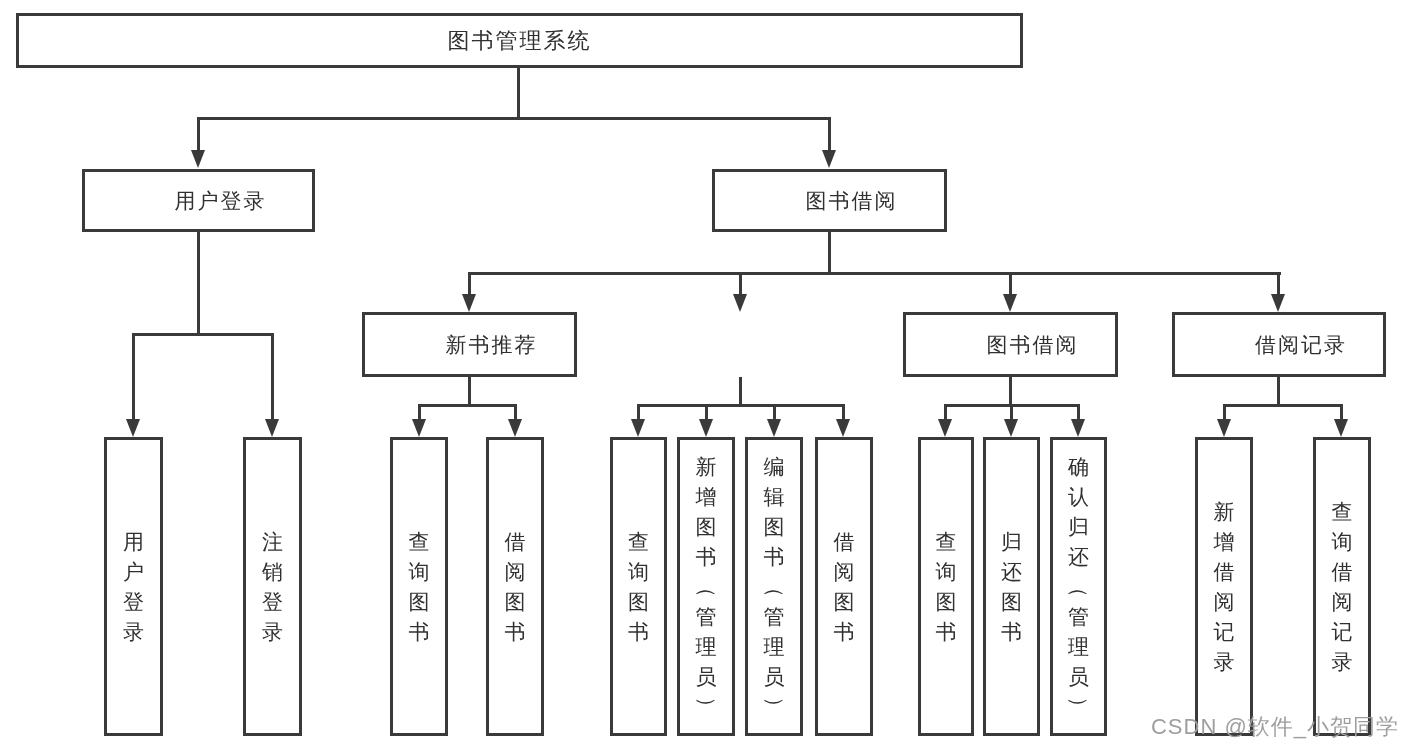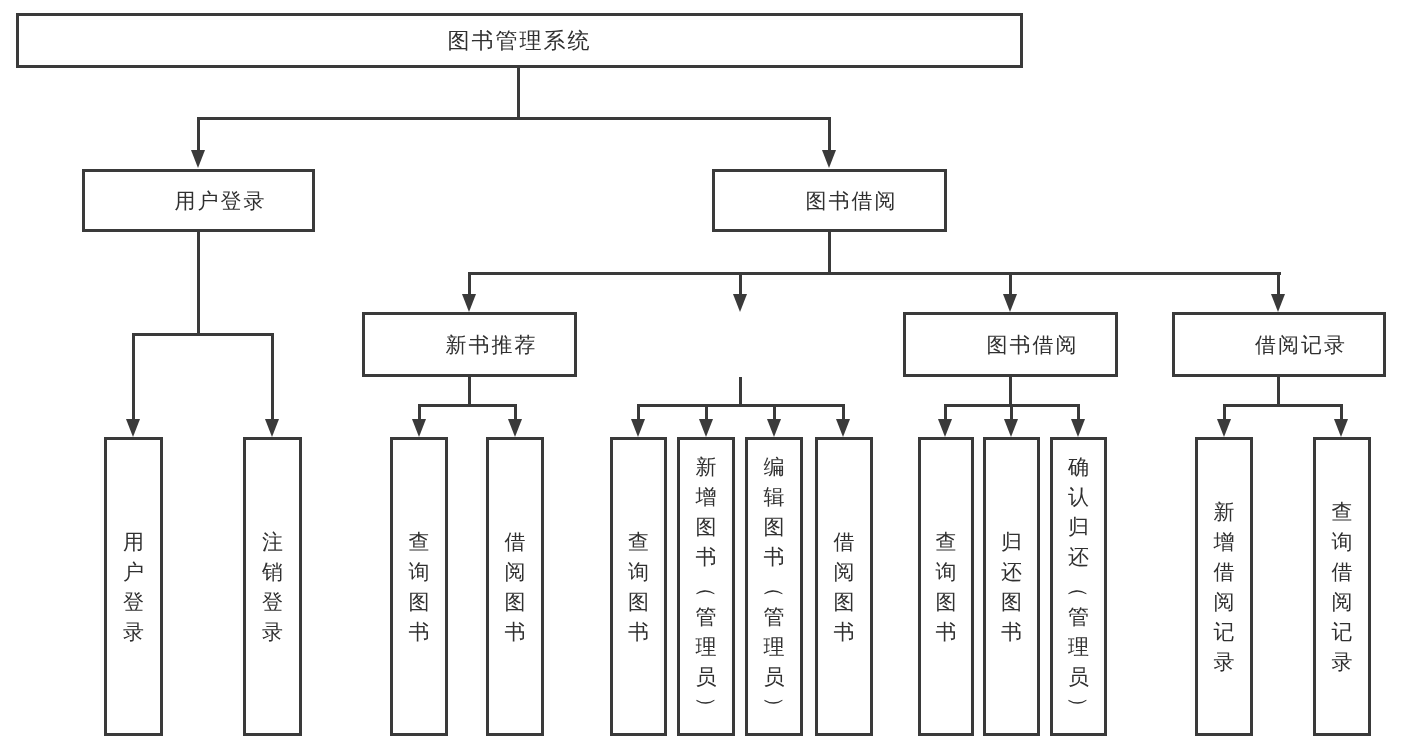--- a/index.html
+++ b/index.html
@@ -186,13 +186,14 @@
   <div class="v" style="left:1077px;top:404px;width:3px;height:17px;"></div>
   <div class="a" style="left:1071px;top:419px;"></div>
 
   <div class="v" style="left:1277px;top:377px;width:3px;height:30px;"></div>
   <div class="h" style="left:1223px;top:404px;width:120px;height:3px;"></div>
   <div class="v" style="left:1223px;top:404px;width:3px;height:17px;"></div>
   <div class="a" style="left:1217px;top:419px;"></div>
   <div class="v" style="left:1340px;top:404px;width:3px;height:17px;"></div>
   <div class="a" style="left:1334px;top:419px;"></div>
 
+  <div class="watermark">CSDN @软件_小贺同学</div>
 </div>
 
 </body></html>

